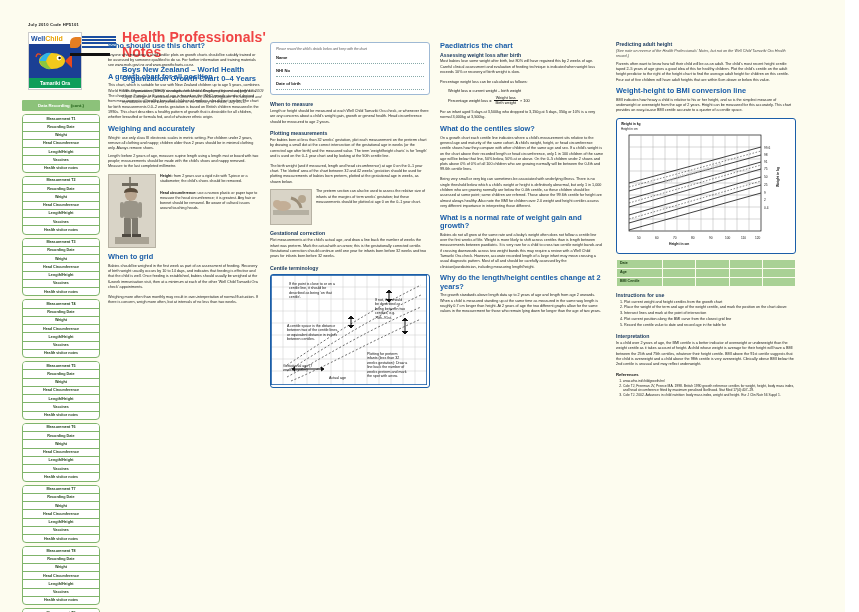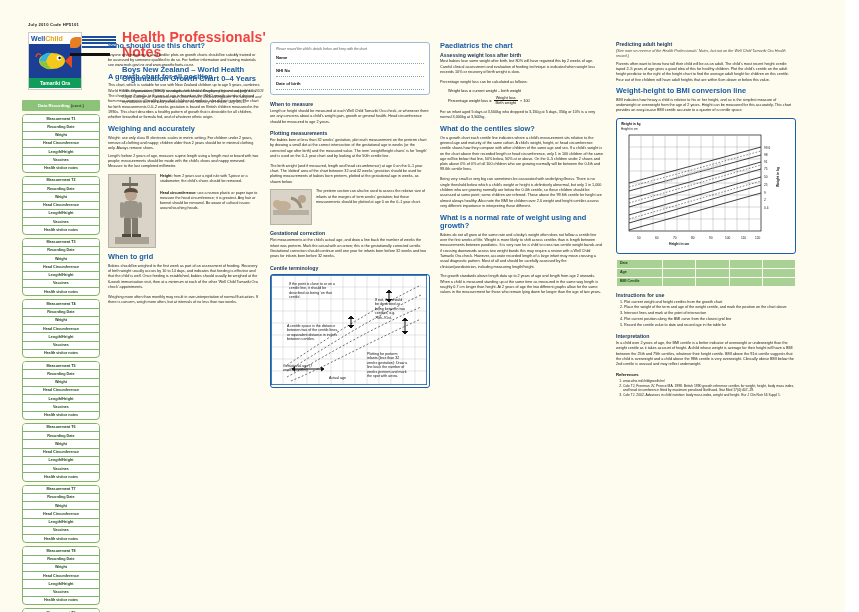--- a/index.html
+++ b/index.html
@@ -342,23 +342,24 @@
         </span>
         <span>× 100</span>
       </div>
     </div>
     <p>For an infant aged 5 days at 3,500kg who dropped to 3,150g at 5 days, 350g or 10% is a very normal 3,000kg at 3,500kg.</p>
 
     <h2 class="sec">What do the centiles slow?</h2>
     <p>On a growth chart each centile line indicates where a child's measurement sits relative to the general age and maturity of the same cohort. A child's weight, height, or head circumference centile shows how they compare with other children of the same age and sex. If a child's weight is on the chart above their recorded length or head circumference, only 1 in 100 children of the same age will be below that line, 50% below, 50% at or above. On the 0–5 children under 2 shows and plots above 0% of 0% of all 100 children who are growing normally will be between the 0.4th and 99.6th centile lines.</p>
     <p>Being very small or very big can sometimes be associated with underlying illness. There is no single threshold below which a child's weight or height is definitively abnormal, but only 1 in 1,000 children who are growing normally are below the 0.4th centile, so these children should be assessed at some point; some children are referred. Those above the 99.6th centile for height are almost always healthy. Also note the BMI for children over 2.0 weight and height centiles assess very different importance in interpreting those different.</p>
 
-    <h2 class="sec">What is a normal rate of weight using and growth?</h2>
+    <h2 class="sec">What is a normal rate of weight gain and growth?</h2>
     <p>Babies do not all grow at the same rate and a baby's weight often does not follow a centile line over the first weeks of life. Weight is more likely to shift across centiles than is length between measurements between paediatric. It is very rare for a child to cross two centile weight bands and if crossing downwards across two weight bands this may require a review with a Well Child Tamariki Ora check. However, accurate recorded length of a large infant may mean crossing a usual diagnostic pattern. Most of all and should be carefully assessed by the clinician/paediatrician, including measuring length/height.</p>
 
+    <h2 class="sec">Why do the length/height centiles change at 2 years?</h2>
     <p>The growth standards above length data up to 2 years of age and length from age 2 onwards. When a child is measured standing up at the same time as measured in the same way length is roughly 0.7 cm longer than height. At 2 years of age the two different graphs allow for the same values in the measurement for those who remain lying down for longer than the age of two years.</p>
   </div>
 
   <div class="col c4">
     <h3 class="sub" style="margin-top:0">Predicting adult height</h3>
     <p class="tight" style="font-style:italic;color:#444">(See note on reverse of the Health Professionals' Notes, but not on the Well Child Tamariki Ora Health record.)</p>
     <p>Parents often want to know how tall their child will be as an adult. The child's most recent height centile taped 2–5 years of age gives a good idea of this for healthy children. Plot the child's centile on the adult height predictor to the right of the height chart to find the average adult height for children on this centile. Four out of five children will have adult heights that are within 6cm above or below this value.</p>
 
     <h2 class="sec">Weight-height to BMI conversion line</h2>
     <p>BMI indicates how heavy a child is relative to his or her height, and so is the simplest measure of underweight or overweight from the age of 2 years. Height can be measured for this accurately. This chart provides an easy-to-use BMI centile accurate to a quarter of a centile space.</p>

